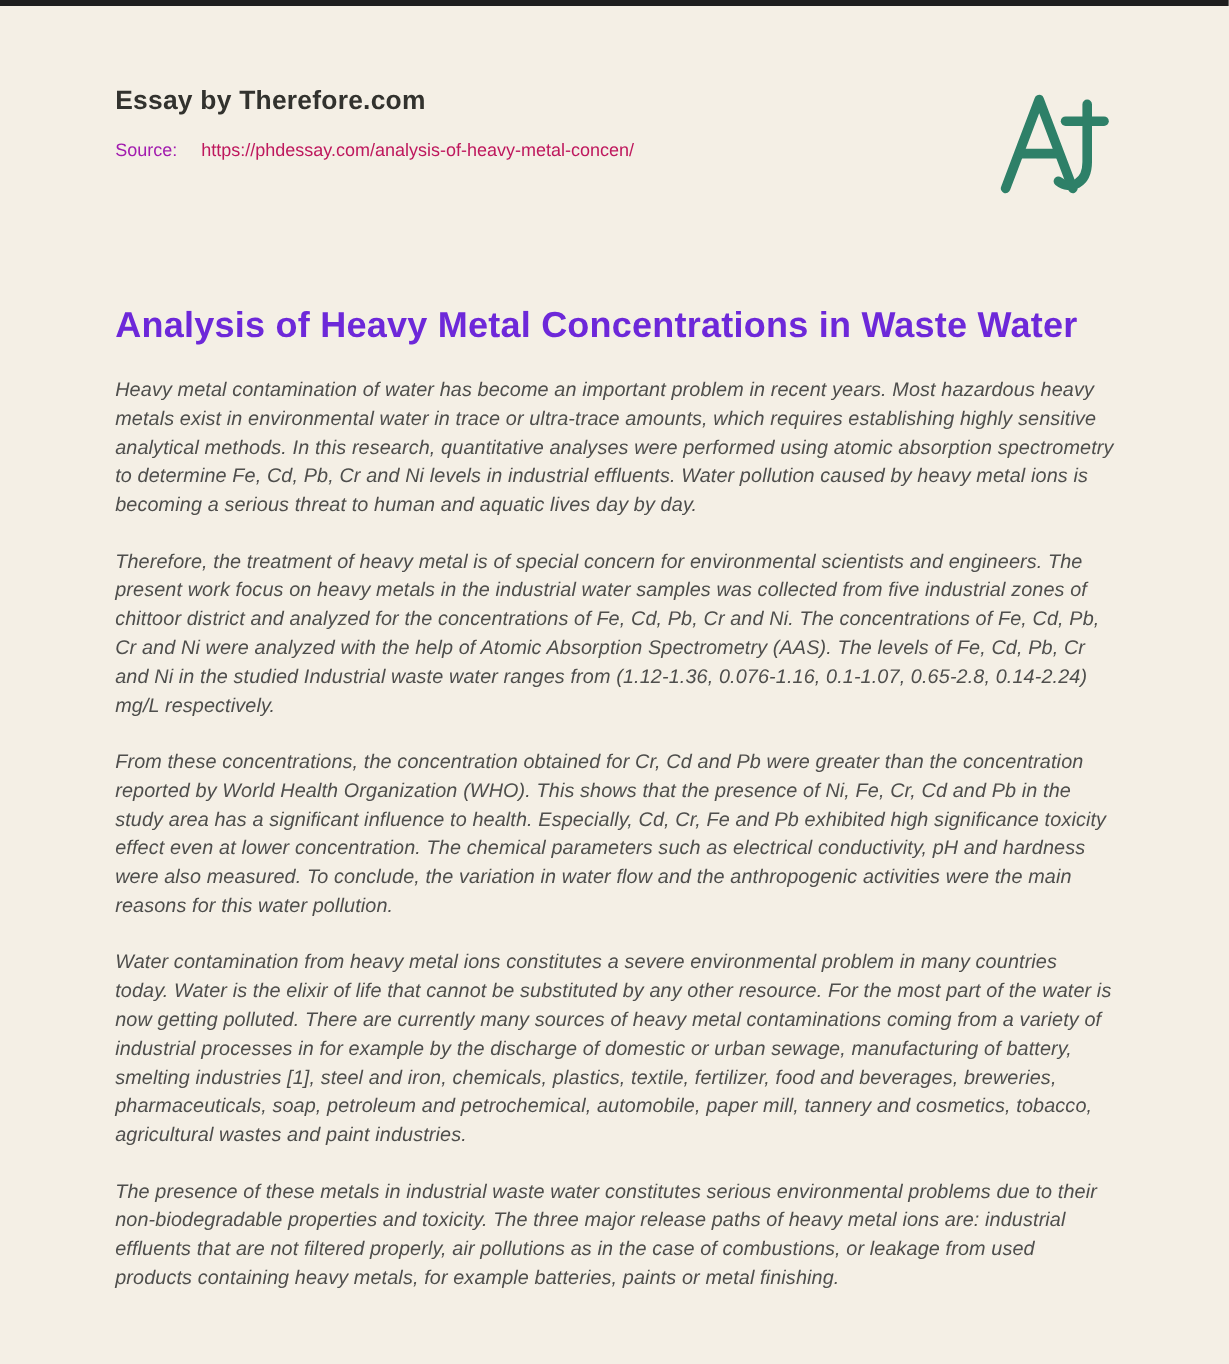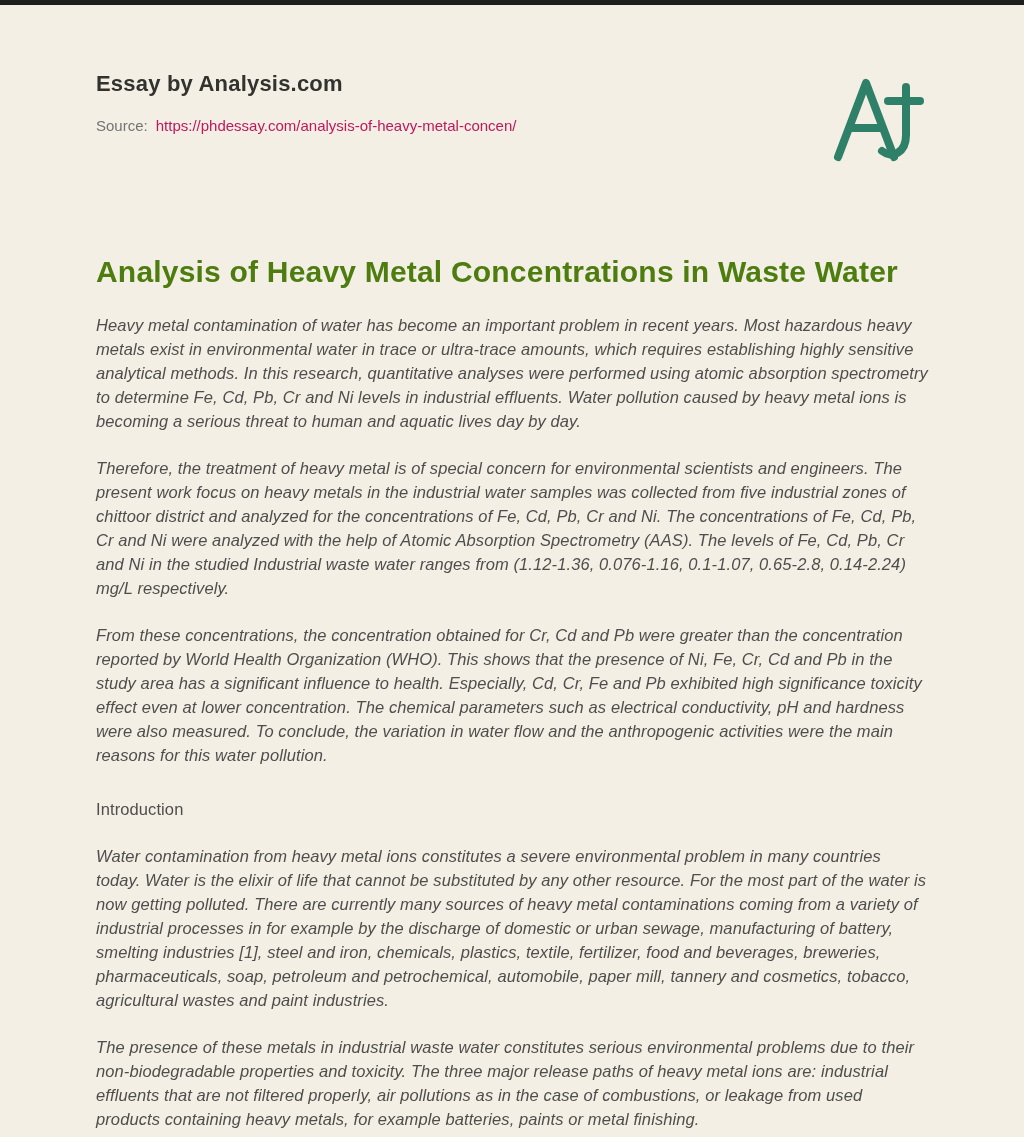--- a/index.html
+++ b/index.html
@@ -34,42 +34,42 @@
     font-size: 22px;
     font-weight: 700;
     color: #32322e;
     letter-spacing: 0.2px;
   }
   .source-line {
     margin-top: 20px;
     font-size: 15px;
   }
   .source-label {
-    color: #737373;
-    margin-right: 8px;
+    color: #a21caf;
+    margin-right: 20px;
   }
   .source-url {
     color: #be185d;
     text-decoration: none;
     cursor: pointer;
   }
   .logo {
     width: 100px;
     height: 95px;
     margin-top: 2px;
     margin-right: 0;
   }
   .logo svg {
     display: block;
   }
   .title {
     margin: 86px 0 0 0;
     font-size: 30px;
     font-weight: 600;
-    color: #4d7c0f;
+    color: #6d28d9;
     letter-spacing: 0.2px;
     line-height: 1.2;
   }
   .article p {
     margin: 23px 0 0 0;
     font-size: 16.5px;
     line-height: 24px;
     color: #4e4e4c;
     letter-spacing: 0.1px;
     font-style: italic;
@@ -85,21 +85,21 @@
 </style>
 </head>
 <body>
 
 <div class="top-bar"></div>
 
 <div class="page">
 
   <header class="header">
     <div class="header-left">
-      <div class="byline">Essay by Analysis.com</div>
+      <div class="byline">Essay by Therefore.com</div>
       <div class="source-line">
         <span class="source-label">Source:</span><a class="source-url">https://phdessay.com/analysis-of-heavy-metal-concen/</a>
       </div>
     </div>
     <div class="logo">
       <svg width="100" height="95" viewBox="0 0 100 95" fill="none" xmlns="http://www.w3.org/2000/svg">
         <g stroke="#2e8068" stroke-width="8" stroke-linecap="round" stroke-linejoin="round" fill="none">
           <path d="M10 84 L38 10 L66 84"></path>
           <path d="M22 55 L54 55"></path>
           <path d="M60 28 L92 28"></path>
@@ -109,20 +109,19 @@
     </div>
   </header>
 
   <main class="article">
     <h1 class="title">Analysis of Heavy Metal Concentrations in Waste Water</h1>
 
     <p>Heavy metal contamination of water has become an important problem in recent years. Most hazardous heavy metals exist in environmental water in trace or ultra-trace amounts, which requires establishing highly sensitive analytical methods. In this research, quantitative analyses were performed using atomic absorption spectrometry to determine Fe, Cd, Pb, Cr and Ni levels in industrial effluents. Water pollution caused by heavy metal ions is becoming a serious threat to human and aquatic lives day by day.</p>
     <p>Therefore, the treatment of heavy metal is of special concern for environmental scientists and engineers. The present work focus on heavy metals in the industrial water samples was collected from five industrial zones of chittoor district and analyzed for the concentrations of Fe, Cd, Pb, Cr and Ni. The concentrations of Fe, Cd, Pb, Cr and Ni were analyzed with the help of Atomic Absorption Spectrometry (AAS). The levels of Fe, Cd, Pb, Cr and Ni in the studied Industrial waste water ranges from (1.12-1.36, 0.076-1.16, 0.1-1.07, 0.65-2.8, 0.14-2.24) mg/L respectively.</p>
     <p>From these concentrations, the concentration obtained for Cr, Cd and Pb were greater than the concentration reported by World Health Organization (WHO). This shows that the presence of Ni, Fe, Cr, Cd and Pb in the study area has a significant influence to health. Especially, Cd, Cr, Fe and Pb exhibited high significance toxicity effect even at lower concentration. The chemical parameters such as electrical conductivity, pH and hardness were also measured. To conclude, the variation in water flow and the anthropogenic activities were the main reasons for this water pollution.</p>
 
-    <h2 class="section-heading">Introduction</h2>
 
     <p>Water contamination from heavy metal ions constitutes a severe environmental problem in many countries today. Water is the elixir of life that cannot be substituted by any other resource. For the most part of the water is now getting polluted. There are currently many sources of heavy metal contaminations coming from a variety of industrial processes in for example by the discharge of domestic or urban sewage, manufacturing of battery, smelting industries [1], steel and iron, chemicals, plastics, textile, fertilizer, food and beverages, breweries, pharmaceuticals, soap, petroleum and petrochemical, automobile, paper mill, tannery and cosmetics, tobacco, agricultural wastes and paint industries.</p>
     <p>The presence of these metals in industrial waste water constitutes serious environmental problems due to their non-biodegradable properties and toxicity. The three major release paths of heavy metal ions are: industrial effluents that are not filtered properly, air pollutions as in the case of combustions, or leakage from used products containing heavy metals, for example batteries, paints or metal finishing.</p>
 
   </main>
 
 </div>
 
 </body></html>

